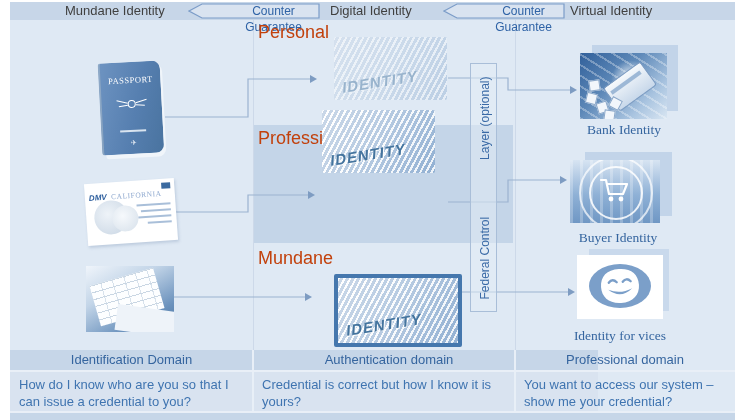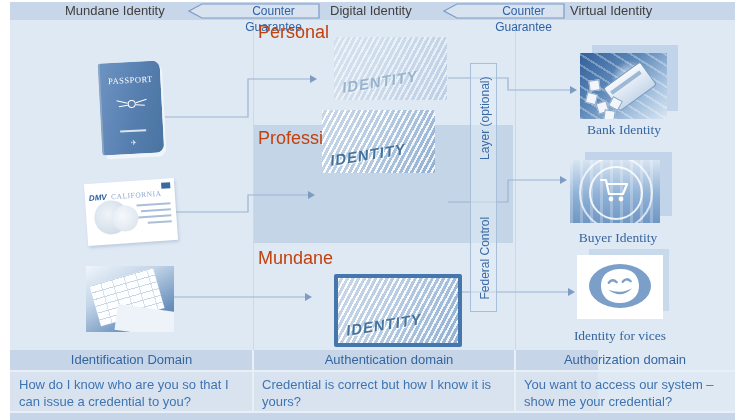--- a/index.html
+++ b/index.html
@@ -243,21 +243,21 @@
         <path d="M40,22 Q44,17.5 48,22" fill="none" stroke="#7b9fc9" stroke-width="2.3" stroke-linecap="round"></path>
         <path d="M25,29 Q37,39.5 49,29 Q37,34.5 25,29 Z" fill="#7b9fc9"></path>
       </g>
     </svg>
   </div>
   <div class="abs rlabel" style="left:552px;top:328px;width:136px;">Identity for vices</div>
 
   <div class="abs band domain-band">
     <div class="cell" style="left:0;width:243px;">Identification Domain</div>
     <div class="cell" style="left:243px;width:272px;">Authentication domain</div>
-    <div class="cell" style="left:505px;width:220px;">Authorization domain</div>
+    <div class="cell" style="left:505px;width:220px;">Professional domain</div>
     <div class="vsep" style="left:242px;"></div>
     <div class="vsep" style="left:504px;"></div>
   </div>
   <div class="abs hsep" style="top:370px;"></div>
   <div class="abs band q-band">
     <div class="cell" style="left:0;width:243px;">How do I know who are you so that I can issue a credential to you?</div>
     <div class="cell" style="left:243px;width:272px;">Credential is correct but how I know it is yours?</div>
     <div class="cell" style="left:505px;width:220px;">You want to access our system – show me your credential?</div>
     <div class="vsep" style="left:242px;"></div>
     <div class="vsep" style="left:504px;"></div>

